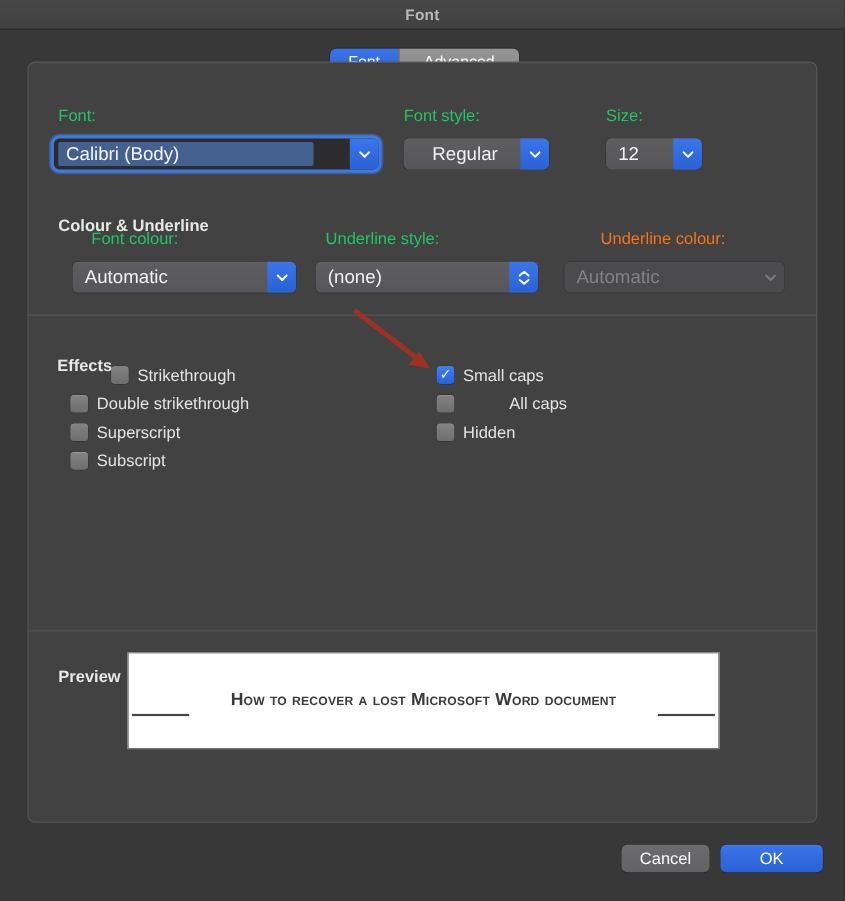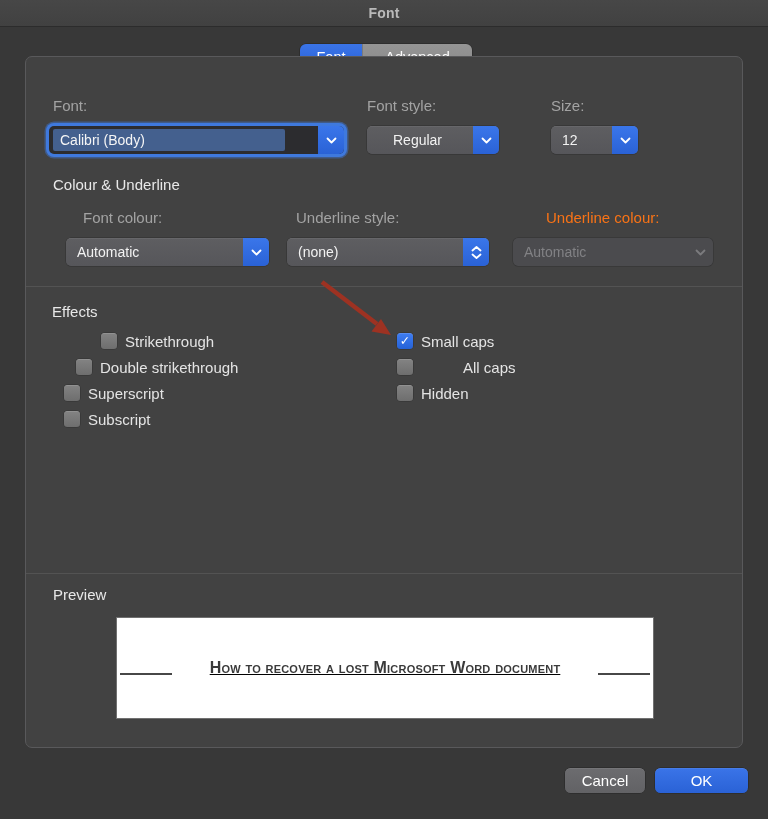--- a/index.html
+++ b/index.html
@@ -25,31 +25,31 @@
   }
   .tab{height:26px;display:flex;align-items:center;justify-content:center;
     font-size:14.5px;cursor:default;}
   .tab.selected{width:62px;background:linear-gradient(#3a74e8,#2a62d6);color:#fff;}
   .tab.unselected{width:110px;background:linear-gradient(#959595,#898989);color:#fcfcfc;border-left:1px solid #7b7b7b;}
   
   .panel{
     position:absolute;left:25px;top:56px;width:718px;height:692px;
     background:#424242;border:1px solid #59595b;border-radius:7px;
   }
-  .label{position:absolute;font-size:15px;color:#a3a3a3;line-height:18px;white-space:nowrap;}
+  .label{position:absolute;font-size:15px;color:#22c55e;line-height:18px;white-space:nowrap;}
   .label.disabled{color:#f97316;}
-  .section-header{position:absolute;font-size:15px;font-weight:400;color:#e8e8e8;white-space:nowrap;}
+  .section-header{position:absolute;font-size:15px;font-weight:700;color:#e8e8e8;white-space:nowrap;margin-top:21px;}
   
   .dropdown{
     position:absolute;height:28px;border-radius:5px;
     background:linear-gradient(#5e5e61,#56565a);
     display:flex;align-items:center;
     box-shadow:0 0 0 .5px rgba(0,0,0,.3), inset 0 .5px 0 rgba(255,255,255,.12);
   }
-  .dropdown .value{font-size:14px;color:#f2f2f2;padding-left:11px;white-space:nowrap;position:relative;z-index:2;}
+  .dropdown .value{font-size:17px;color:#f2f2f2;padding-left:11px;white-space:nowrap;position:relative;z-index:2;}
   .dd-btn{
     position:absolute;right:0;top:0;bottom:0;width:26px;
     background:linear-gradient(#3a76ea,#2a62d6);
     border-radius:0 5px 5px 0;
     display:flex;flex-direction:column;align-items:center;justify-content:center;gap:1px;
   }
   .dropdown.dark{background:#2c2c2f;box-shadow:0 0 0 3px #3f79dd, 0 0 0 4.5px rgba(63,121,221,.45);}
   .dropdown.dark .value{color:#f5f5f5;}
   .sel-highlight{position:absolute;left:4px;top:3px;bottom:3px;width:232px;background:#44608e;border-radius:2px;z-index:1;}
   .dropdown.disabled{background:#4b4b4e;box-shadow:0 0 0 .5px rgba(0,0,0,.25);}
@@ -184,21 +184,21 @@
     </div>
 
     <div class="divider" style="top:229px;"></div>
 
     <div class="section-header" style="left:26px;top:246px;">Effects</div>
 
     <div class="chk-row" style="left:38px;top:275px;margin-left:37px;">
       <span class="chk"></span>
       <span class="chk-label">Strikethrough</span>
     </div>
-    <div class="chk-row" style="left:50px;top:301px;">
+    <div class="chk-row" style="left:38px;top:301px;">
       <span class="chk"></span>
       <span class="chk-label">Double strikethrough</span>
     </div>
     <div class="chk-row" style="left:38px;top:327px;text-align:center;">
       <span class="chk"></span>
       <span class="chk-label">Superscript</span>
     </div>
     <div class="chk-row" style="left:38px;top:353px;">
       <span class="chk"></span>
       <span class="chk-label">Subscript</span>
@@ -215,21 +215,21 @@
       <span class="chk-label">All caps</span>
     </div>
     <div class="chk-row" style="left:371px;top:327px;">
       <span class="chk"></span>
       <span class="chk-label">Hidden</span>
     </div>
 
     <div class="divider" style="top:516px;"></div>
 
     <div class="section-header" style="left:27px;top:529px;">Preview</div>
-    <div class="preview-box" style="left:90px;top:560px;width:538px;height:102px;text-decoration:underline;">
+    <div class="preview-box" style="left:90px;top:536px;width:538px;height:88px;">
       <div class="preview-dash" style="left:3px;width:52px;"></div>
       <span class="preview-text">How to recover a lost Microsoft Word document</span>
       <div class="preview-dash" style="right:3px;width:52px;"></div>
     </div>
   </div>
 
   <svg class="arrow-overlay" width="768" height="819" viewBox="0 0 768 819">
     <line x1="322" y1="282" x2="377" y2="324" stroke="#9d3222" stroke-width="4.5"></line>
     <polygon points="391,335 371.5,331.5 381,319" fill="#9d3222"></polygon>
   </svg>

